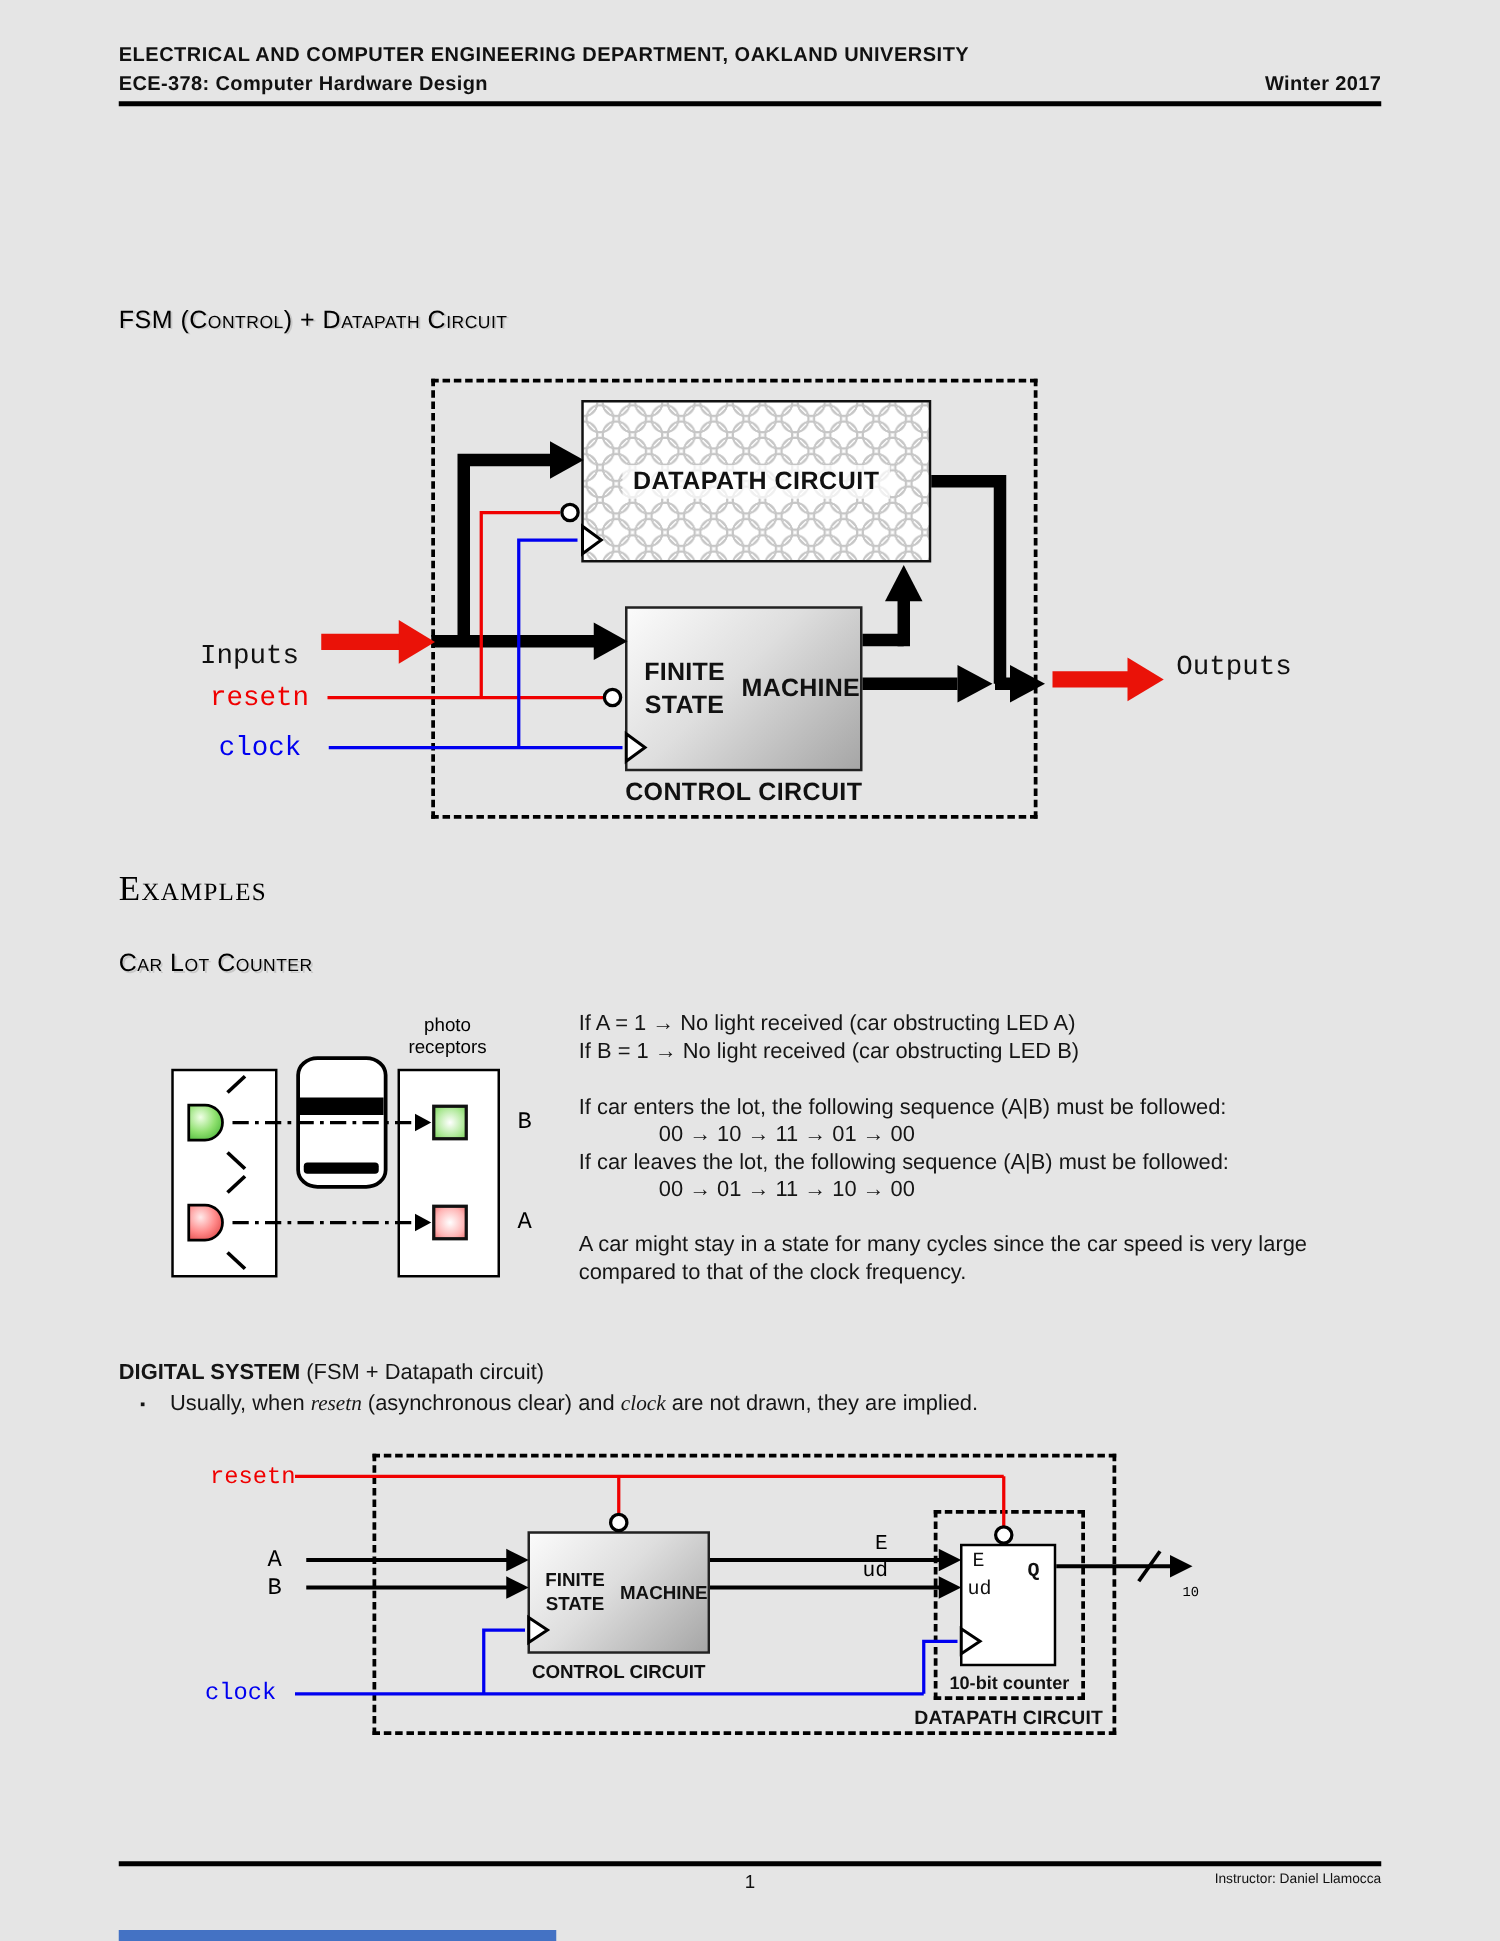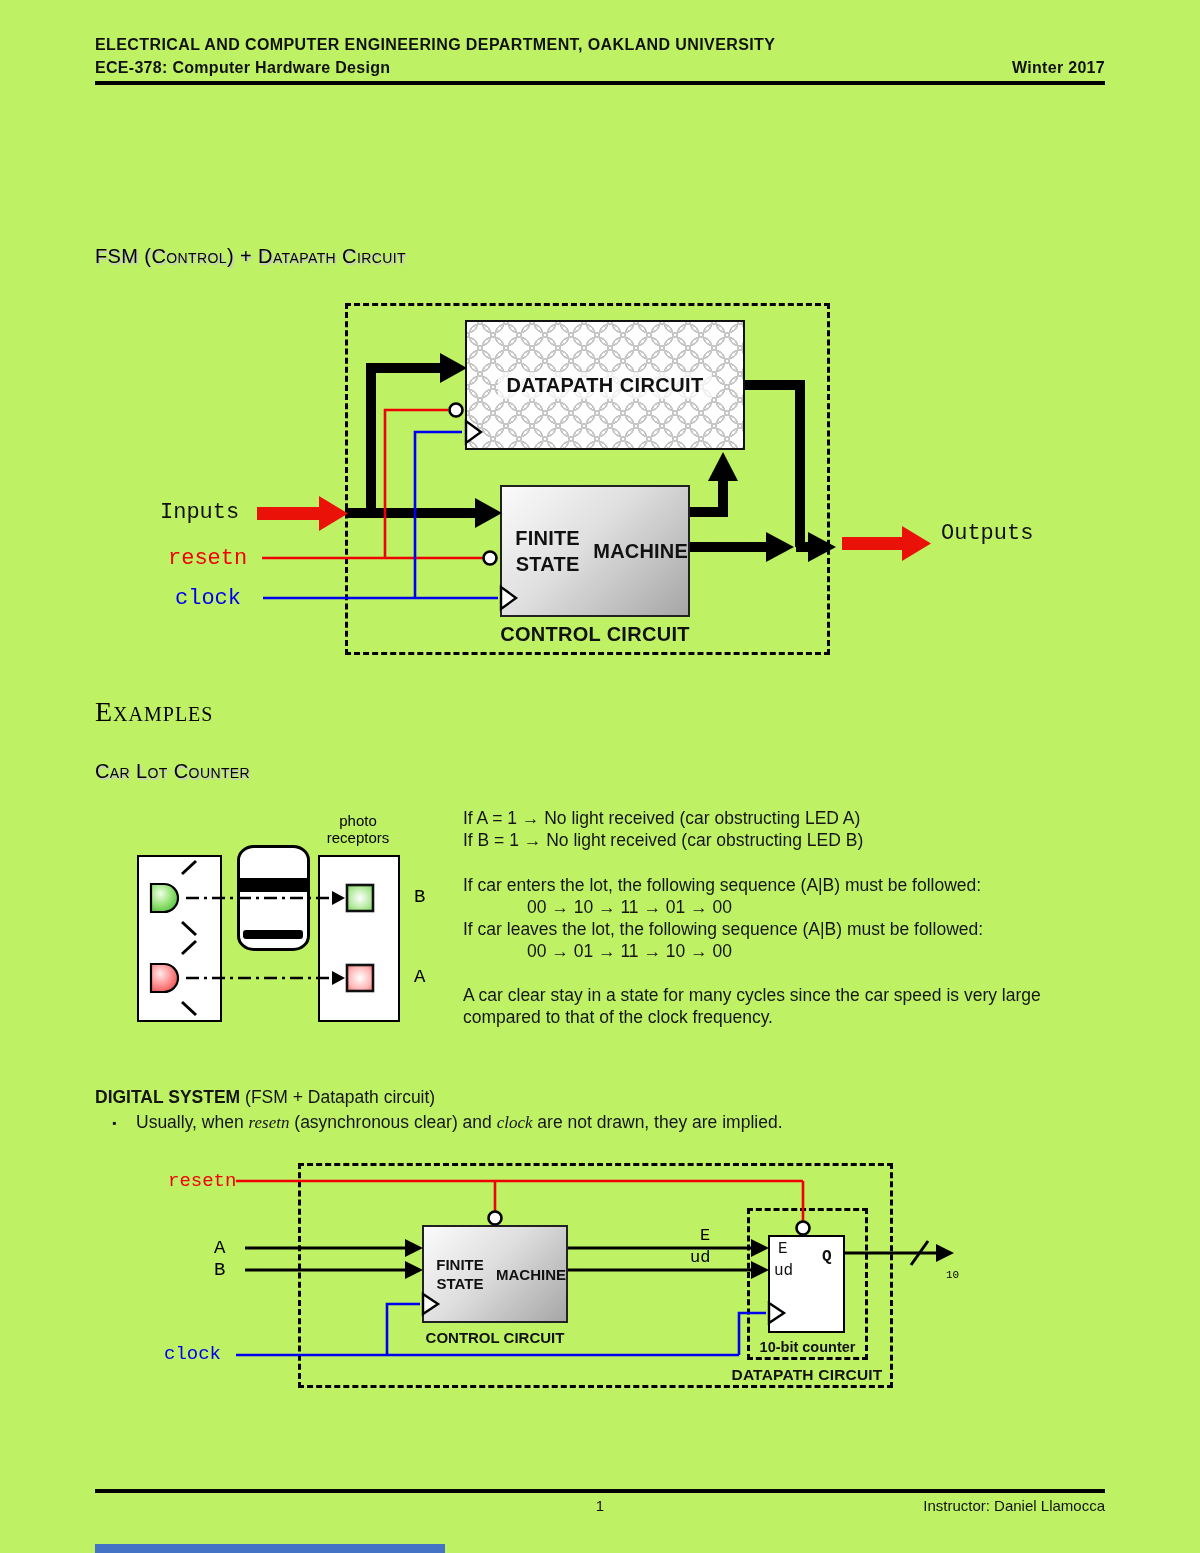--- a/index.html
+++ b/index.html
@@ -1,16 +1,16 @@
 <!DOCTYPE html>
 <html><head>
 <meta charset="utf-8">
 <style>
   html,body{margin:0;padding:0;background:#fff;}
-  .page{position:relative;width:1200px;height:1553px;background:#bef264;
+  .page{position:relative;width:1200px;height:1553px;background:#e5e5e5;
         font-family:"Liberation Sans",sans-serif;color:#111;overflow:hidden;}
   .abs{position:absolute;}
   .mono{font-family:"Liberation Mono","DejaVu Sans Mono",monospace;}
 
   
   .hdr1{left:95px;top:36px;width:1010px;font-size:16px;font-weight:bold;letter-spacing:.4px;}
   .hdr2{left:95px;top:59px;width:1010px;font-size:16px;font-weight:bold;letter-spacing:.3px;}
   .hdr2 .term{position:absolute;right:0;top:0;}
   .rule{left:95px;width:1010px;height:4px;background:#000;}
   .hdr-rule{top:81px;}
@@ -44,21 +44,21 @@
           background-size:26px 26px;background-position:0 0,13px 13px;}
   .dp-label{font-size:20px;font-weight:bold;letter-spacing:.4px;background:rgba(255,255,255,.72);
             padding:2px 8px;text-shadow:0 0 4px #fff;}
   .gradbox{background:linear-gradient(135deg,#fbfbfb 0%,#dedede 45%,#a6a6a6 100%);
            border:2px solid #222;box-sizing:border-box;
            display:flex;align-items:center;justify-content:center;
            font-weight:bold;text-align:center;}
   .fsm1{left:500px;top:185px;width:190px;height:132px;font-size:20px;line-height:26px;letter-spacing:.2px;}
   .ctrl1{left:460px;top:323px;width:270px;text-align:center;font-size:20px;font-weight:bold;letter-spacing:.3px;}
   .d1 .sig{font-size:22px;}
-  .lbl-inputs{left:160px;top:200px;color:#111;}
+  .lbl-inputs{left:160px;top:212px;color:#111;}
   .lbl-resetn1{left:168px;top:246px;color:#f00000;}
   .lbl-clock1{left:175px;top:286px;color:#0000f0;}
   .lbl-outputs{left:941px;top:221px;color:#111;}
 
   
   .cl{top:810px;height:238px;}
   .cl-box{border:2.5px solid #000;box-sizing:border-box;background:#fff;}
   .cl-left{left:137px;top:45px;width:85px;height:167px;}
   .cl-right{left:318px;top:45px;width:82px;height:167px;}
   .car{left:237px;top:35px;width:73px;height:106px;border:3.5px solid #000;border-radius:17px/15px;
@@ -101,21 +101,21 @@
   .lbl-a2{left:214px;top:82px;color:#000;}
   .lbl-b2{left:214px;top:104px;color:#000;}
   .lbl-clock2{left:164px;top:188px;color:#0000f0;}
   .lbl-e{left:700px;top:71px;color:#000;font-size:17px;}
   .lbl-ud{left:690px;top:93px;color:#000;font-size:17px;}
   .lbl-10{left:946px;top:74px;color:#000;font-size:11px;margin-top:40px;}
 
   
   .ftr-rule{top:1489px;height:3.5px;}
   .ftr-num{left:95px;top:1497px;width:1010px;text-align:center;font-size:15px;}
-  .ftr-inst{left:95px;top:1497px;width:1010px;text-align:right;font-size:15px;}
+  .ftr-inst{left:95px;top:1497px;width:1010px;text-align:right;font-size:11px;}
   .blue-bar{left:95px;top:1544px;width:350px;height:9px;background:#4472c4;}
 </style>
 </head>
 <body>
 
 <div class="page">
 
   <div class="abs hdr1">ELECTRICAL AND COMPUTER ENGINEERING DEPARTMENT, OAKLAND UNIVERSITY</div>
   <div class="abs hdr2">
     <span>ECE-378: Computer Hardware Design</span>
@@ -259,21 +259,21 @@
     <span class="abs mono sig lbl-a">A</span>
   </div>
 
   <div class="abs cl-text">
     <div class="ln" style="top:0">If A = 1 → No light received (car obstructing LED A)</div>
     <div class="ln" style="top:22px">If B = 1 → No light received (car obstructing LED B)</div>
     <div class="ln" style="top:67px">If car enters the lot, the following sequence (A|B) must be followed:</div>
     <div class="ln ind" style="top:89px">00 → 10 → 11 → 01 → 00</div>
     <div class="ln" style="top:111px">If car leaves the lot, the following sequence (A|B) must be followed:</div>
     <div class="ln ind" style="top:133px">00 → 01 → 11 → 10 → 00</div>
-    <div class="para" style="top:177px">A car clear stay in a state for many cycles since the car speed is very large compared to that of the clock frequency.</div>
+    <div class="para" style="top:177px">A car might stay in a state for many cycles since the car speed is very large compared to that of the clock frequency.</div>
   </div>
 
   <div class="abs ds">
     <div>
       <span class="b">DIGITAL SYSTEM</span><span> (FSM + Datapath circuit)</span>
     </div>
     <div class="bullet-row">
       <span class="glyph">▪</span><span>Usually, when </span><span class="it">resetn</span><span> (asynchronous clear) and </span><span class="it">clock</span><span> are not drawn, they are implied.</span>
     </div>
   </div>

